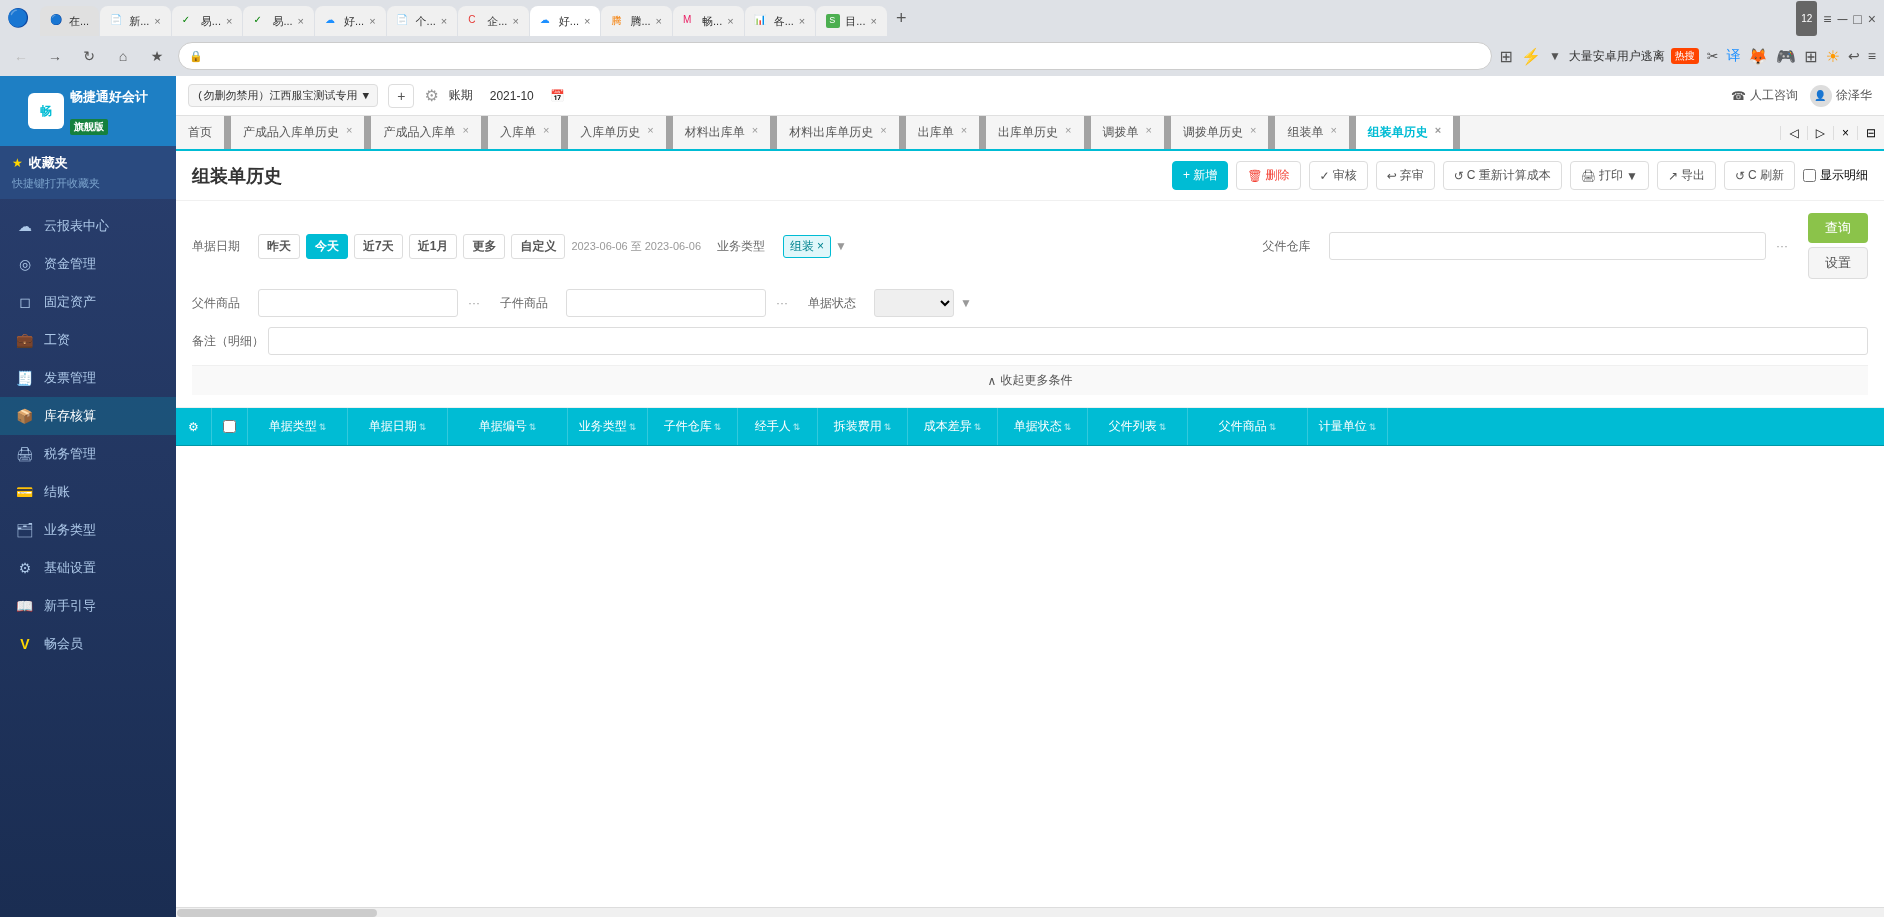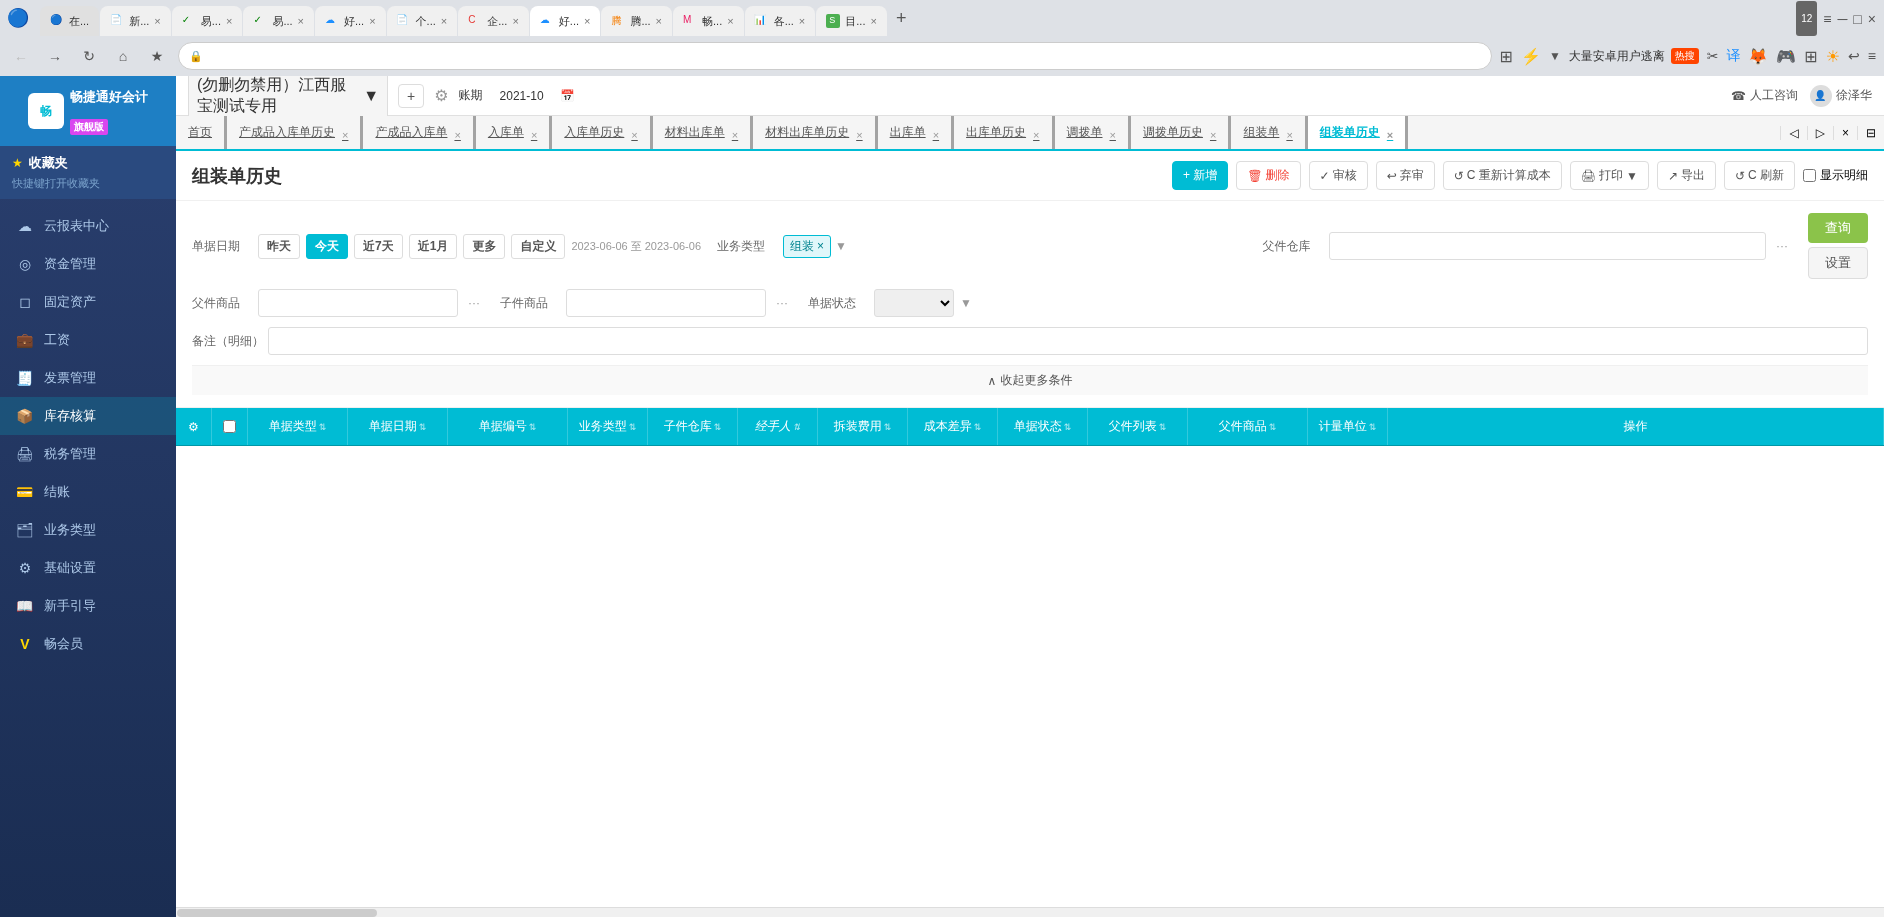--- a/index.html
+++ b/index.html
@@ -33,29 +33,29 @@
     .sidebar-nav { flex: 1; overflow-y: auto; padding: 8px 0; }
     .sidebar-nav::-webkit-scrollbar { width: 0; }
     .nav-item { display: flex; align-items: center; padding: 10px 16px; color: #adc8e8; cursor: pointer; gap: 10px; font-size: 13px; }
     .nav-item .nav-icon { width: 18px; height: 18px; display: flex; align-items: center; justify-content: center; font-size: 14px; flex-shrink: 0; }
 
     
     .main-content { flex: 1; display: flex; flex-direction: column; overflow: hidden; }
 
     
     .app-header { display: flex; align-items: center; height: 40px; background: #fff; border-bottom: 1px solid #e0e0e0; padding: 0 12px; gap: 10px; }
-    .company-selector { display: flex; align-items: center; gap: 5px; background: #f5f5f5; border: 1px solid #ddd; border-radius: 4px; padding: 3px 8px; cursor: pointer; font-size: 16px; color: #333; max-width: 200px; }
+    .company-selector { display: flex; align-items: center; gap: 5px; background: #f5f5f5; border: 1px solid #ddd; border-radius: 4px; padding: 3px 8px; cursor: pointer; font-size: 11px; color: #333; max-width: 200px; font-family: Liberation Mono, monospace; }
     .period-selector { display: flex; align-items: center; gap: 17px; font-size: 12px; color: #333; cursor: pointer; }
     .header-right { margin-left: auto; display: flex; align-items: center; gap: 12px; }
     .header-icon-btn { display: flex; align-items: center; gap: 4px; color: #555; font-size: 12px; cursor: pointer; }
 
     
     .tab-nav { display: flex; align-items: center; background: #f5f5f5; border-bottom: 2px solid #00bcd4; overflow-x: auto; flex-shrink: 0; }
     .tab-nav::-webkit-scrollbar { height: 0; }
-    .page-tab { display: flex; align-items: flex-end; padding: 8px 12px; font-size: 12px; color: #555; cursor: pointer; white-space: nowrap; gap: 4px; border-right: 3px solid #a3a3a3; background: #f5f5f5; text-decoration: underline; }
+    .page-tab { display: flex; align-items: flex-start; padding: 8px 12px; font-size: 12px; color: #555; cursor: pointer; white-space: nowrap; gap: 4px; border-right: 7px solid #a3a3a3; background: #f5f5f5; }
     .page-tab.active { background: #fff; color: #00bcd4; border-bottom: 2px solid #fff; margin-bottom: -2px; font-weight: bold; }
     .page-tab .tab-x { font-size: 11px; color: #999; margin-left: 3px; }
 
     
     .page-body { flex: 1; overflow: auto; background: #fff; padding: 0; }
     .page-title-bar { display: flex; align-items: center; justify-content: space-between; padding: 10px 16px; border-bottom: 1px solid #f0f0f0; }
     .page-title { font-size: 18px; font-weight: bold; color: #333; }
     .toolbar { display: flex; align-items: center; gap: 8px; }
     .toolbar-btn { display: flex; align-items: center; gap: 3px; padding: 5px 10px; border: 1px solid #ddd; border-radius: 4px; background: #fff; cursor: pointer; font-size: 12px; color: #555; }
     .toolbar-btn.primary { background: #00bcd4; color: #fff; border-color: #00bcd4; }
@@ -81,21 +81,21 @@
     .table-header { display: flex; align-items: center; background: #00bcd4; color: #fff; height: 38px; font-size: 12px; border-bottom: 1px solid #0097a7; }
     .th { display: flex; align-items: center; justify-content: center; padding: 0 6px; border-right: 1px solid rgba(255,255,255,0.2); flex-shrink: 0; gap: 2px; cursor: pointer; white-space: nowrap; height: 100%; }
     .th .sort-icon { font-size: 9px; opacity: 0.7; }
     .th-check { width: 36px; }
     .th-settings { width: 36px; }
     .th-type { width: 100px; }
     .th-date { width: 100px; }
     .th-no { width: 120px; }
     .th-biztype { width: 80px; }
     .th-subwh { width: 90px; }
-    .th-handler { width: 80px; font-style: italic; }
+    .th-handler { width: 80px; }
     .th-splitcost { width: 90px; justify-content: center; }
     .th-costdiff { width: 90px; }
     .th-status { width: 90px; }
     .th-parentlist { width: 100px; }
     .th-parentgoods { width: 120px; }
     .th-unit { width: 80px; }
     .th-action { flex: 1; min-width: 80px; }
 
     .empty-row { display: flex; align-items: center; justify-content: center; height: 300px; color: #ccc; font-size: 13px; }
 
@@ -215,21 +215,21 @@
 
 <div class="app-container">
 
   <div class="sidebar">
     <div class="sidebar-logo">
       <div class="logo-icon">
         <span style="color:#00bcd4;font-size:12px;font-weight:bold;">畅</span>
       </div>
       <div>
         <div style="font-size:13px;font-weight:bold;">畅捷通好会计</div>
-        <div style="font-size:10px;background:#d946ef;color:#fff;padding:1px 4px;border-radius:2px;display:inline-block;margin-top:13px;">旗舰版</div>
+        <div style="font-size:10px;background:#15803d;color:#fff;padding:1px 4px;border-radius:2px;display:inline-block;margin-top:13px;">旗舰版</div>
       </div>
     </div>
 
     <div class="sidebar-bookmark">
       <div style="display:flex;align-items:center;gap:6px;margin-bottom:4px;">
         <span style="color:#ffd700;">★</span>
         <span style="color:#fff;font-size:13px;font-weight:bold;">收藏夹</span>
       </div>
       <div style="color:#7ba3cc;font-size:11px;cursor:pointer;">快捷键打开收藏夹</div>
     </div>
@@ -536,23 +536,20 @@
             <span class="sort-icon">⇅</span>
           </div>
           <div class="th th-parentgoods">
             <span>父件商品</span>
             <span class="sort-icon">⇅</span>
           </div>
           <div class="th th-unit">
             <span>计量单位</span>
             <span class="sort-icon">⇅</span>
           </div>
-          <div class="th th-action">
-            <span>操作</span>
-          </div>
         </div>
 
         <div class="empty-row">
           <span></span>
         </div>
       </div>
     </div>
 
     <div class="horizontal-scrollbar">
       <div class="scrollbar-thumb"></div>

